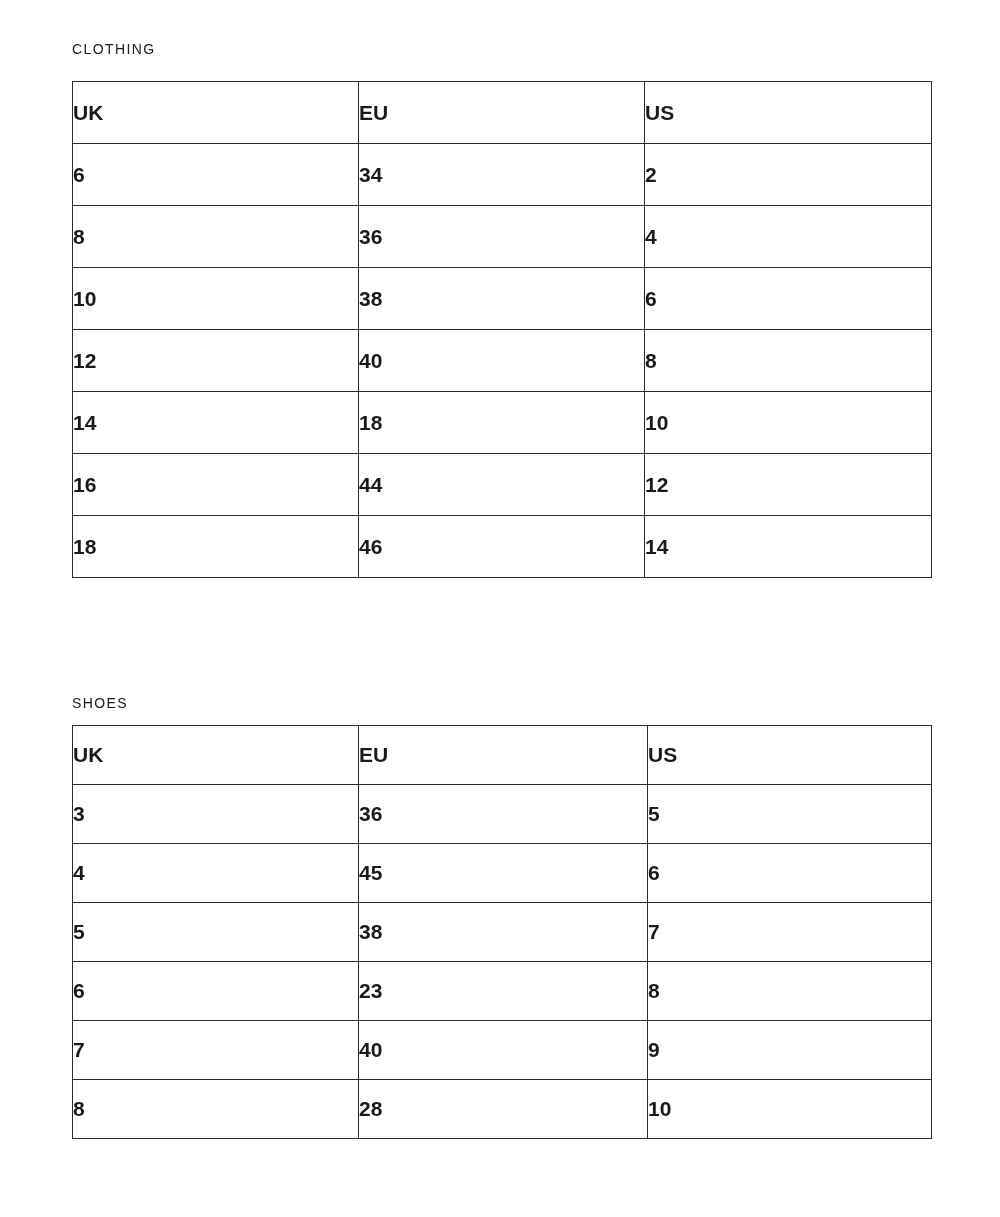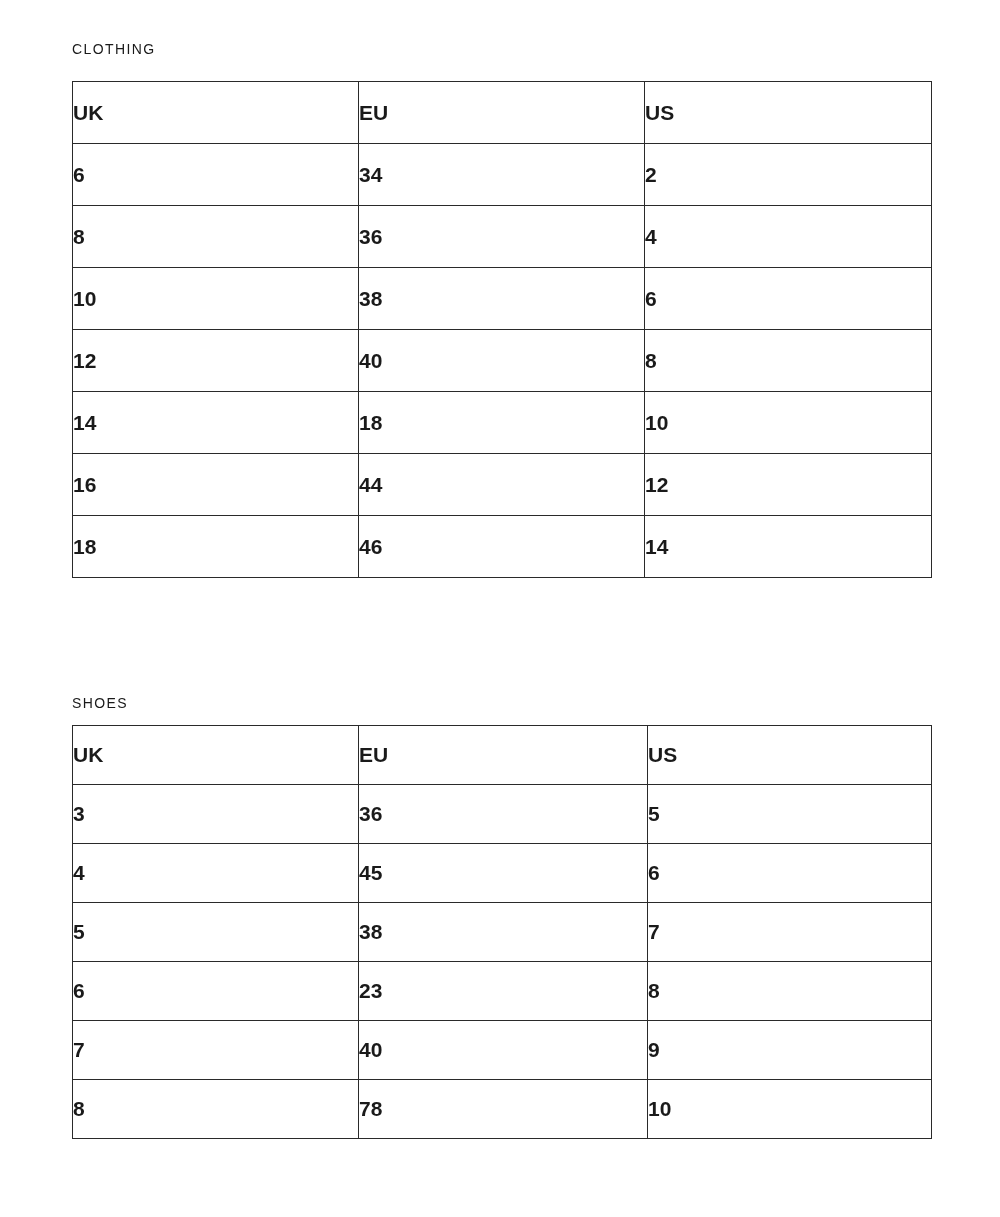--- a/index.html
+++ b/index.html
@@ -118,17 +118,17 @@
         <td>23</td>
         <td>8</td>
       </tr>
     <tr>
         <td>7</td>
         <td>40</td>
         <td>9</td>
       </tr>
     <tr>
         <td>8</td>
-        <td>78</td>
+        <td>28</td>
         <td>10</td>
       </tr>
   </tbody>
 </table>
 
 </body></html>

